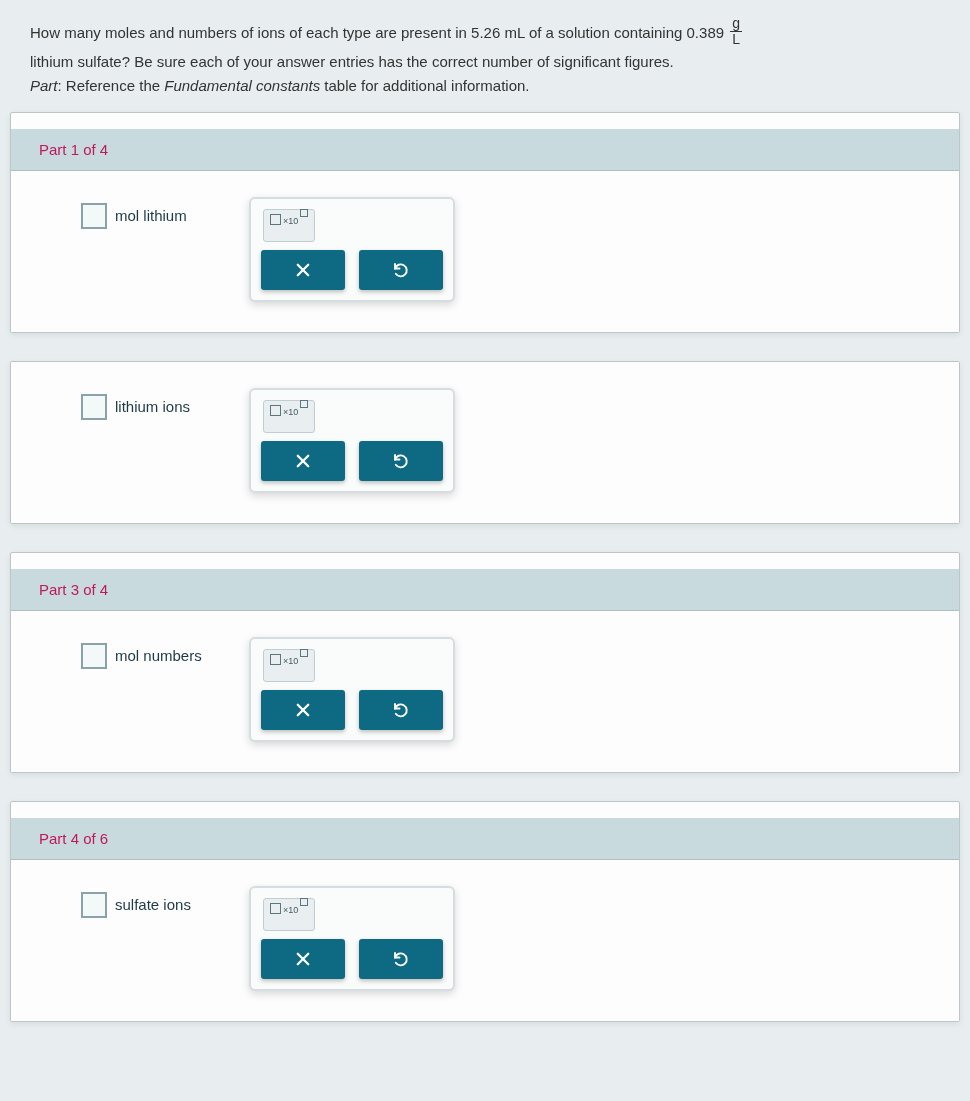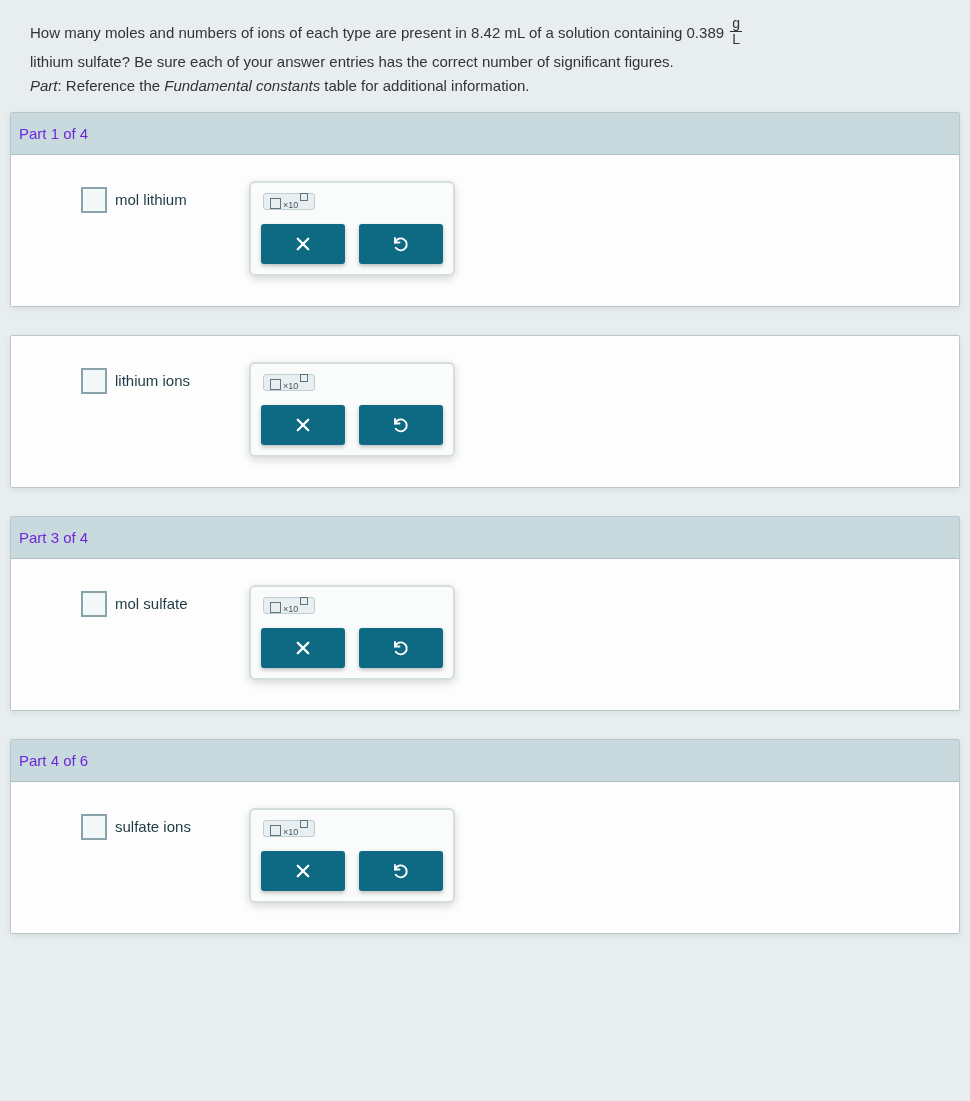--- a/index.html
+++ b/index.html
@@ -32,24 +32,25 @@
   .part-section {
     margin: 0 10px 28px 10px;
     border: 1px solid #bcc6c9;
     border-radius: 2px;
     background: #fdfdfd;
     box-shadow: 0 2px 6px rgba(0,0,0,0.08);
   }
   .part-section:last-child { margin-bottom: 10px; }
   .part-header {
     background: #c9dadf;
-    color: #6d28d9;
+    color: #be185d;
     font-size: 15px;
-    padding: 12px 8px;
+    padding: 12px 28px;
     border-bottom: 1px solid #b0bdc1;
+    margin-top: 16px;
   }
   .part-body {
     padding: 26px 30px 30px 70px;
     display: flex;
     align-items: flex-start;
     gap: 18px;
     background: #fdfdfd;
   }
   .answer-label {
     display: flex;
@@ -75,28 +76,28 @@
     border-radius: 6px;
     background: #fafcfc;
     padding: 10px 10px 10px 10px;
     box-shadow: 0 3px 8px rgba(0,0,0,0.15);
     display: inline-block;
   }
   .sci-btn {
     background: #e9eff1;
     border: 1px solid #c0ced2;
     border-radius: 3px;
-    padding: 4px 6px 0 6px;
+    padding: 4px 6px 16px 6px;
     display: inline-flex;
     align-items: center;
     gap: 1px;
     font-size: 11px;
     color: #445a62;
     cursor: pointer;
-    margin-bottom: 14px;
+    margin-bottom: 8px;
     margin-left: 2px;
   }
   .sci-btn .mini-box {
     width: 11px; height: 11px; border: 1.5px solid #5b767f; display:inline-block;
   }
   .sci-btn .mini-box-sup {
     width: 8px; height: 8px; border: 1.5px solid #5b767f; display:inline-block;
     position: relative; top: -6px;
   }
   .sci-btn .x10 { font-size: 9px; position: relative; top: 2px; margin: 0 1px; }
@@ -117,21 +118,21 @@
     cursor: pointer;
     box-shadow: 0 2px 4px rgba(0,0,0,0.25);
   }
   .action-btn svg { width: 18px; height: 18px; }
 </style>
 </head>
 <body>
 
 <div class="question-area">
   <span>How many moles and numbers of ions of each type are present in </span>
-  <span>8.42 mL</span>
+  <span>5.26 mL</span>
   <span> of a solution containing </span>
   <span>0.389</span>
   <span class="fraction">
     <span class="num">g</span>
     <span class="den">L</span>
   </span>
   <br>
   <span>lithium sulfate? Be sure each of your answer entries has the correct number of significant figures.</span>
   <br>
   <span class="italic">Part</span><span>: Reference the </span><span class="bold-italic">Fundamental constants</span><span> table for additional information.</span>
@@ -196,21 +197,21 @@
       </div>
     </div>
   </div>
 </div>
 
 <div class="part-section">
   <div class="part-header">Part 3 of 4</div>
   <div class="part-body">
     <div class="answer-label">
       <span class="input-box"></span>
-      <span class="label-text">mol sulfate</span>
+      <span class="label-text">mol numbers</span>
     </div>
     <div class="tool-panel">
       <div class="sci-btn">
         <span class="mini-box"></span>
         <span class="x10">×10</span>
         <span class="mini-box-sup"></span>
       </div>
       <div class="btn-row">
         <button class="action-btn">
           <svg viewBox="0 0 24 24" fill="none" stroke="#fff" stroke-width="3" stroke-linecap="round">

